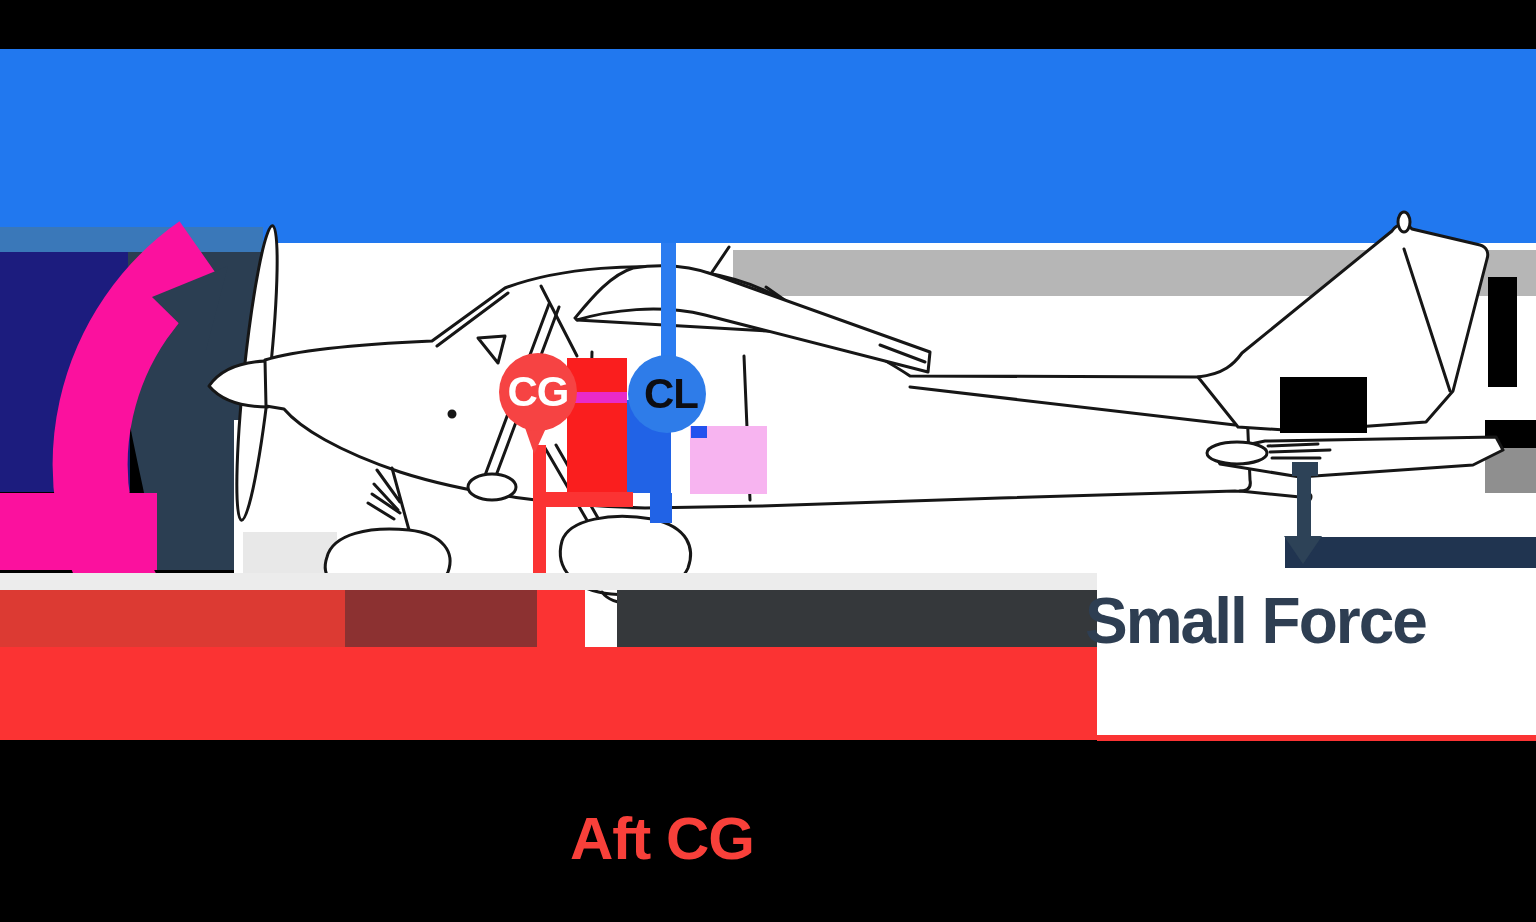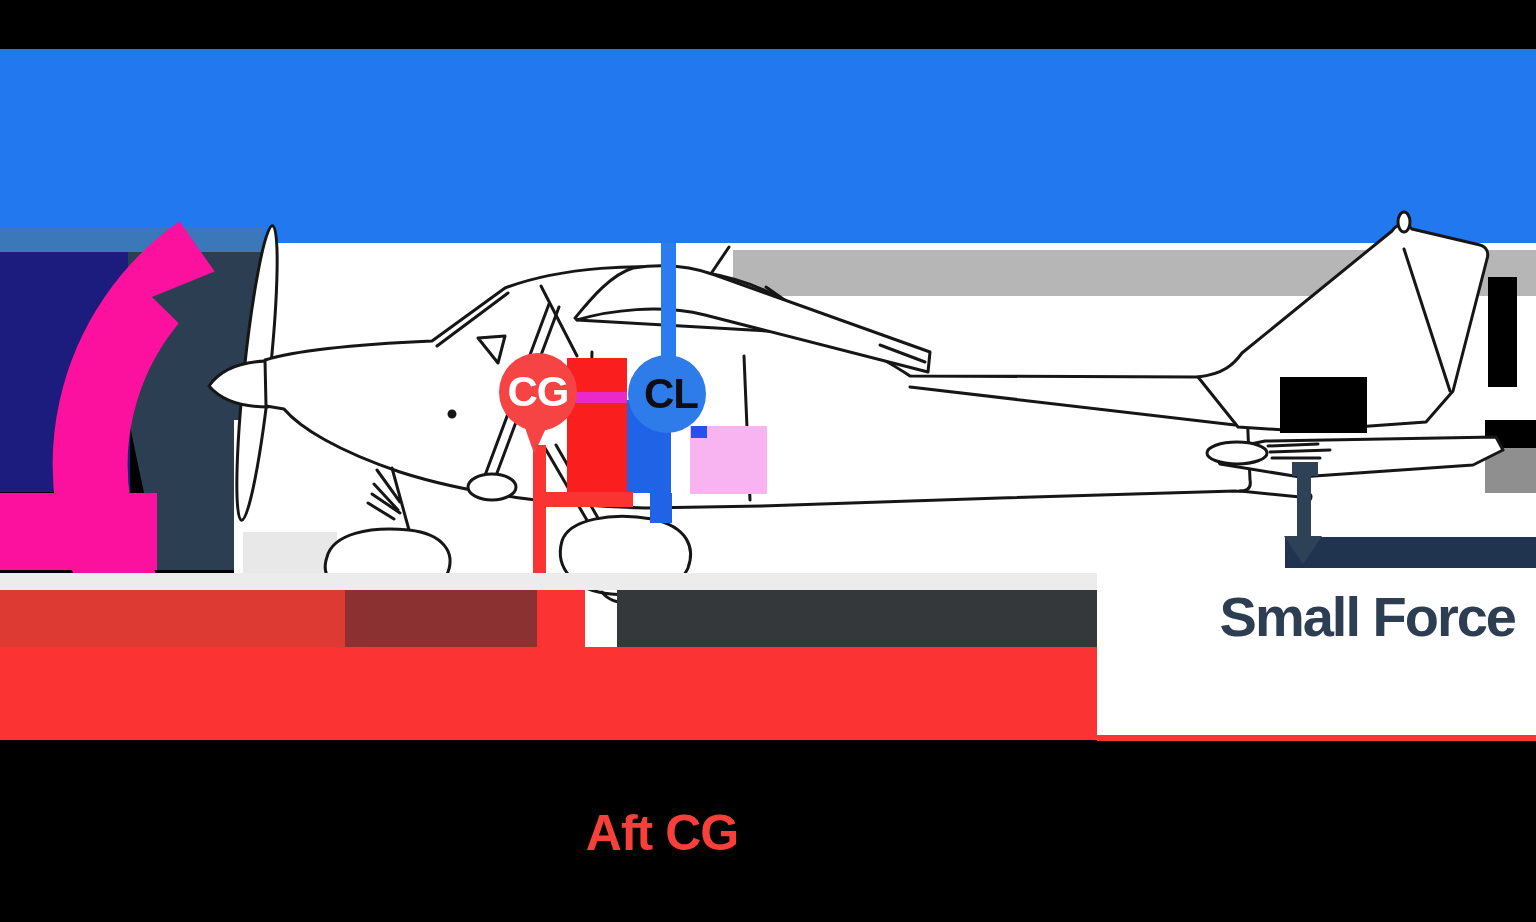--- a/index.html
+++ b/index.html
@@ -40,24 +40,24 @@
   
   .light-strip{left:0;top:573px;width:1097px;height:17px;background:#ececec;}
   .white-block{left:1097px;top:573px;width:439px;height:162px;background:#fff;}
   .red-underline{left:1097px;top:735px;width:439px;height:6px;background:#fb3333;}
   .row1-left{left:0;top:590px;width:345px;height:57px;background:#dc3a33;}
   .row1-maroon{left:345px;top:590px;width:192px;height:57px;background:#8c3131;}
   .row1-charcoal{left:617px;top:590px;width:480px;height:57px;background:#35383b;}
   .row2-red{left:0;top:647px;width:1097px;height:93px;background:#fb3333;}
   .red-column{left:537px;top:590px;width:48px;height:150px;background:#fb3333;}
   
-  .small-force{left:1085px;top:584px;width:430px;text-align:right;
-               font-size:56px;font-weight:bold;letter-spacing:-2px;color:#2e3e52;}
+  .small-force{left:1085px;top:584px;width:430px;text-align:left;
+               font-size:64px;font-weight:bold;letter-spacing:-2px;color:#2e3e52;}
   .aft-cg{left:462px;top:804px;width:400px;text-align:center;
-          font-size:50px;font-weight:bold;letter-spacing:-1px;color:#f8403a;}
+          font-size:60px;font-weight:bold;letter-spacing:-1px;color:#f8403a;}
 </style>
 </head>
 <body>
 
 <div class="stage">
 
   <div class="abs blue-band"></div>
   <div class="abs steel-strip"></div>
   <div class="abs navy-block"></div>
 

